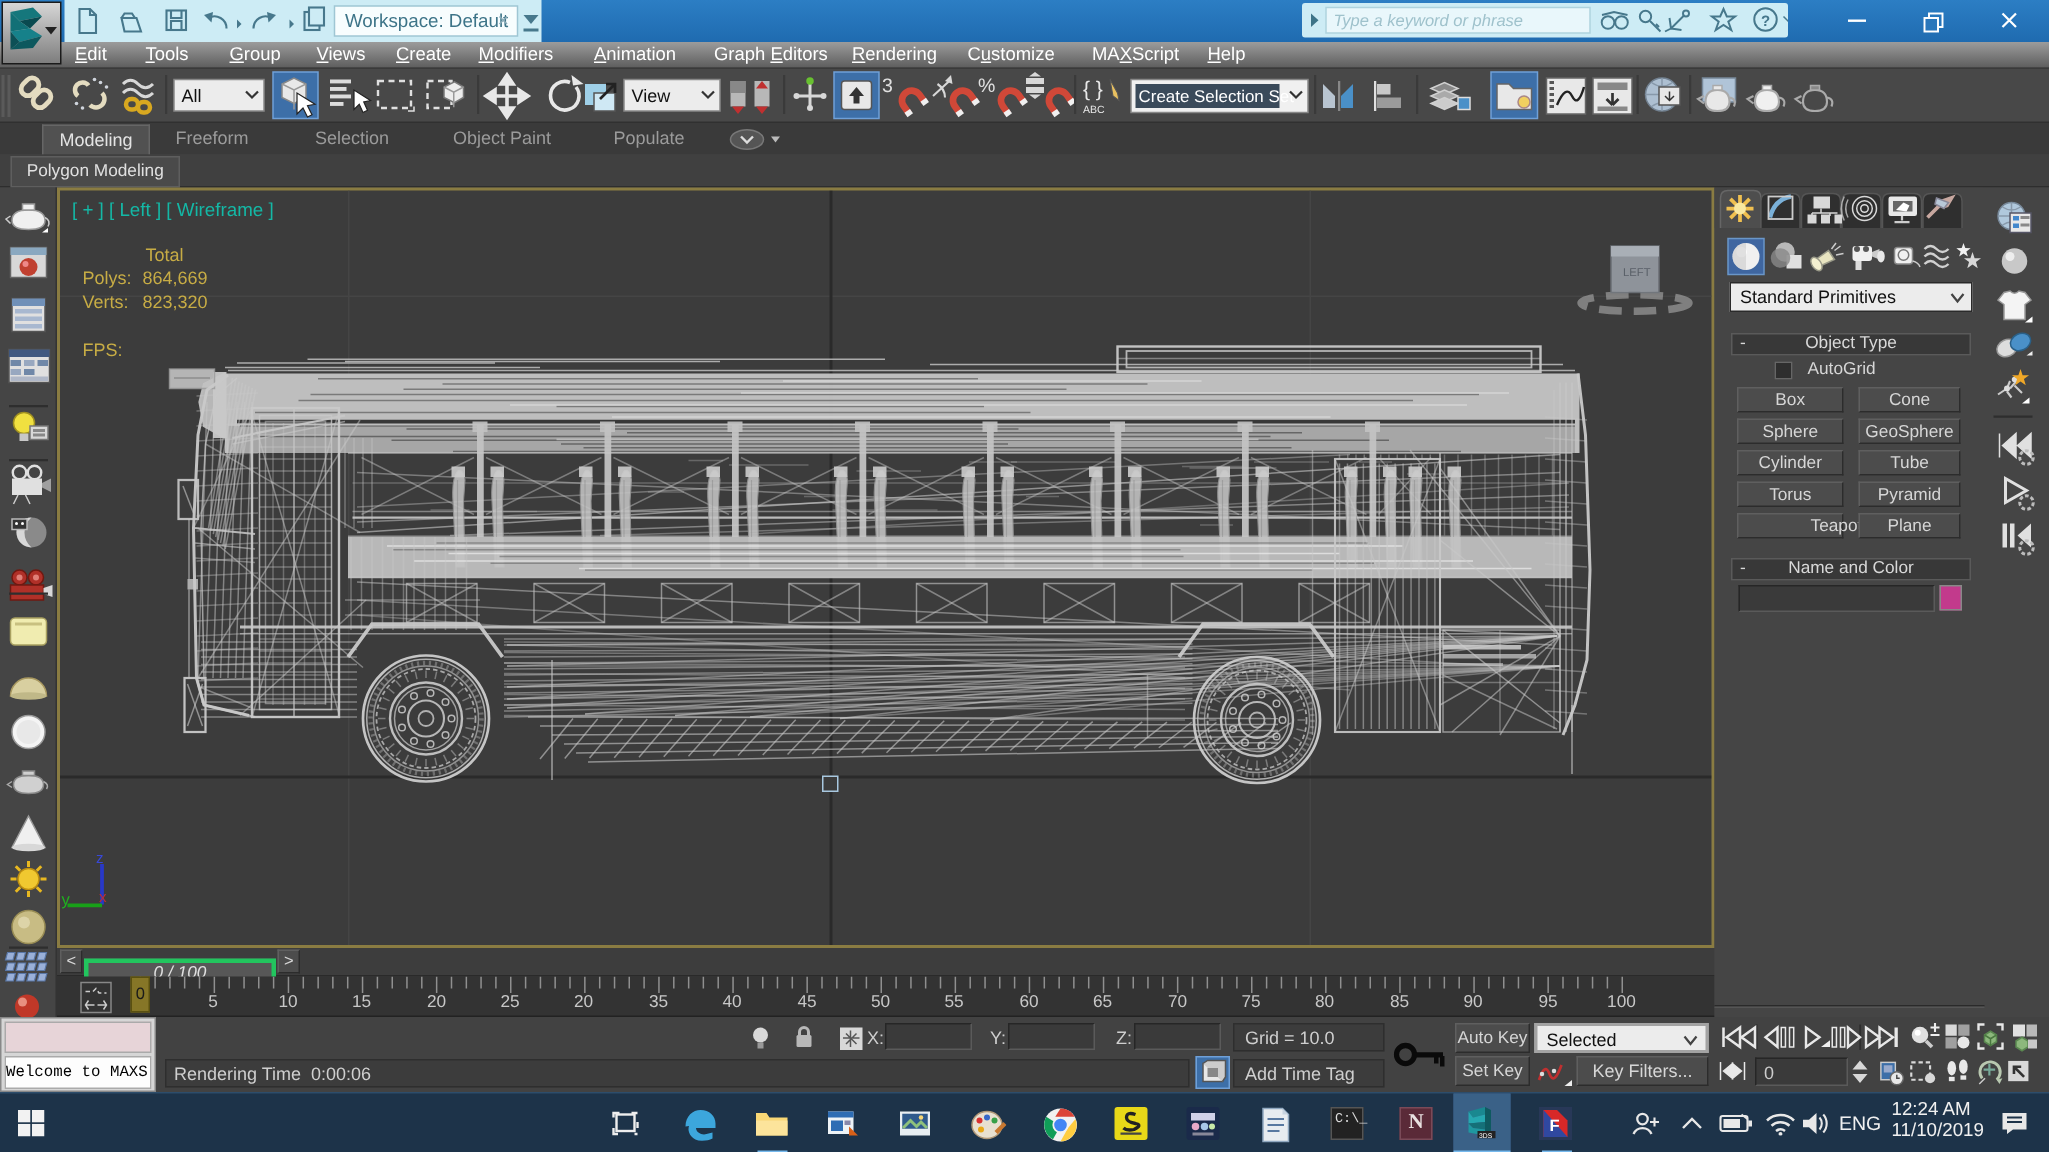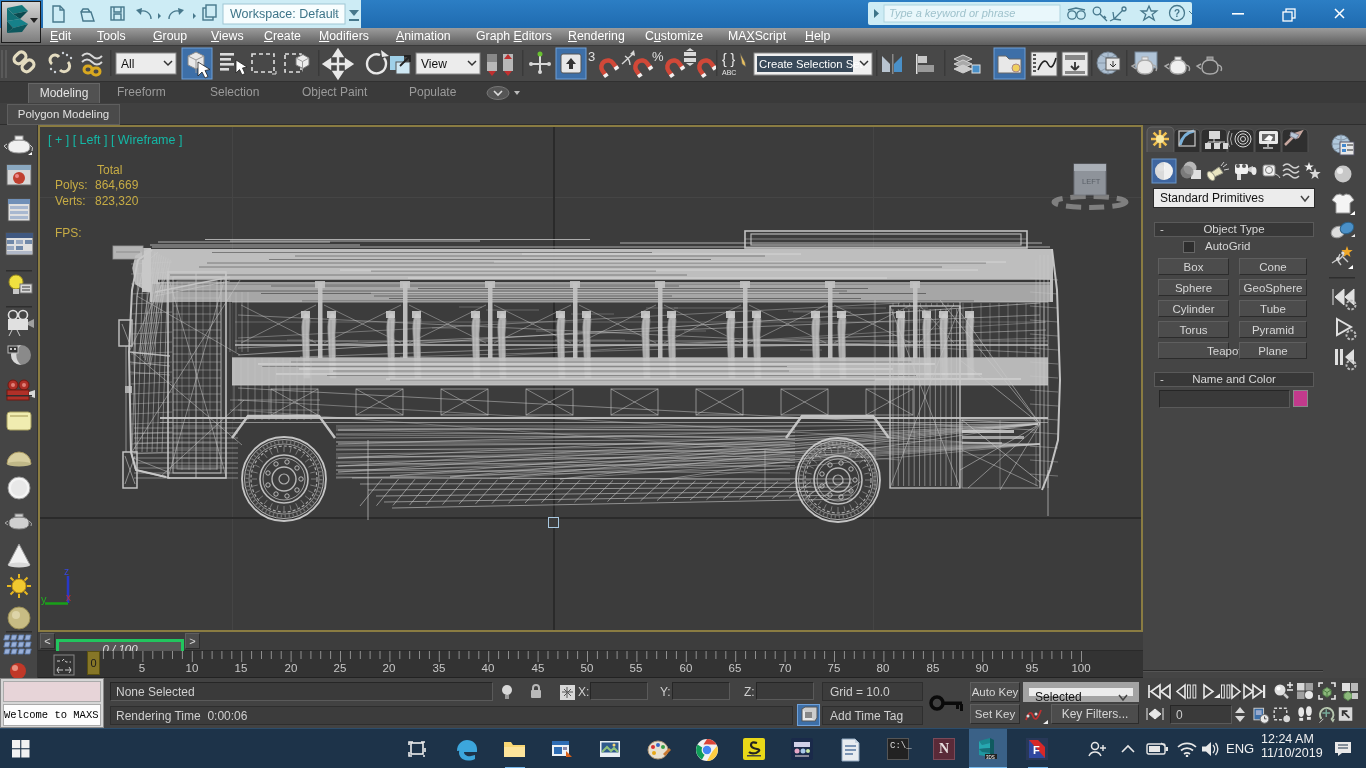--- a/index.html
+++ b/index.html
@@ -1257,21 +1257,20 @@
         <path d="M6 4 l14 8 l-14 8 z" fill="none" stroke="#e0e0e0" stroke-width="2"></path>
         <circle cx="20" cy="20" r="4.5" fill="none" stroke="#bbb" stroke-width="2" stroke-dasharray="2.5 1.5"></circle>
       </g>
       <g transform="translate(9,216)">
         <path d="M4 4 v16 h3 v-16 z M9 4 v16 h3 v-16 z M14 12 l9 -8 v16 z" fill="#e0e0e0"></path>
         <circle cx="20" cy="20" r="4.5" fill="none" stroke="#bbb" stroke-width="2" stroke-dasharray="2.5 1.5"></circle>
       </g>
     </svg>
   </div>
 <div class="abs" style="left:0;top:678px;width:1366px;height:50px;background:#424242;">
-    <div class="abs sunken" style="left:110px;top:4px;width:383px;height:19px;color:#cfcfcf;font-size:12px;line-height:18px;padding-left:5px;">None Selected</div>
     <svg class="abs" style="left:498px;top:4px" width="80" height="20" viewBox="0 0 80 20">
       <circle cx="9" cy="8" r="5" fill="#d8d8d8"></circle>
       <rect x="7" y="13" width="4" height="4" fill="#999"></rect>
       <rect x="33" y="8" width="10" height="8" rx="1" fill="#b8b8b8"></rect>
       <path d="M35 8 v-2 a3 3 0 0 1 6 0 v2" stroke="#b8b8b8" stroke-width="2" fill="none"></path>
       <rect x="62" y="3" width="15" height="15" fill="#d8d8d8"></rect>
       <path d="M64 10 h11 M69 5 v11 M66 7 l7 7 M73 7 l-7 7" stroke="#555"></path>
     </svg>
     <div class="abs" style="left:578px;top:7px;color:#cfcfcf;font-size:12px;">X:</div>
     <div class="abs sunken" style="left:590px;top:4px;width:58px;height:18px;"></div>
@@ -1289,21 +1288,21 @@
       </svg></div>
     <div class="abs" style="left:822px;top:28px;width:101px;height:19px;background:#3c3c3c;border:1px solid #2e2e2e;color:#cfcfcf;font-size:12px;line-height:18px;padding-left:7px;">Add Time Tag</div>
     <svg class="abs" style="left:929px;top:12px" width="36" height="26" viewBox="0 0 36 26">
       <circle cx="8" cy="13" r="6" fill="none" stroke="#0a0a0a" stroke-width="3.5"></circle>
       <rect x="13" y="11.5" width="20" height="3.5" fill="#0a0a0a"></rect>
       <rect x="27" y="14" width="3" height="5" fill="#0a0a0a"></rect>
       <rect x="31" y="14" width="3" height="7" fill="#0a0a0a"></rect>
     </svg>
     <div class="abs btn" style="left:970px;top:4px;width:50px;height:20px;font-size:11.5px;line-height:19px;">Auto Key</div>
     <div class="abs btn" style="left:970px;top:26px;width:50px;height:20px;font-size:11.5px;line-height:19px;">Set Key</div>
-    <div class="abs" style="left:1023px;top:4px;width:116px;height:20px;background:#ececec;border:6px solid #a3a3a3;color:#111;font-size:12px;line-height:19px;padding-left:6px;">Selected<svg class="abs" style="right:5px;top:6px" width="10" height="8" viewBox="0 0 10 8">
+    <div class="abs" style="left:1023px;top:4px;width:116px;height:20px;background:#ececec;border:2px solid #a3a3a3;color:#111;font-size:12px;line-height:19px;padding-left:6px;">Selected<svg class="abs" style="right:5px;top:6px" width="10" height="8" viewBox="0 0 10 8">
         <path d="M1 1 l4 5 l4 -5" stroke="#444" stroke-width="1.5" fill="none"></path>
       </svg></div>
     <svg class="abs" style="left:1023px;top:26px" width="26" height="22" viewBox="0 0 26 22">
       <path d="M3 16 q4 -12 7 -4 t8 -6" stroke="#c03030" stroke-width="1.8" fill="none"></path>
       <circle cx="5" cy="12" r="1.5" fill="#ddd"></circle>
       <circle cx="13" cy="10" r="1.5" fill="#ddd"></circle>
       <path d="M20 20 l5 -4 v4 z" fill="#eee"></path>
     </svg>
     <div class="abs btn" style="left:1051px;top:26px;width:88px;height:20px;font-size:12px;line-height:19px;">Key Filters...</div>
     <svg class="abs" style="left:1146px;top:3px" width="122" height="22" viewBox="0 0 122 22">

